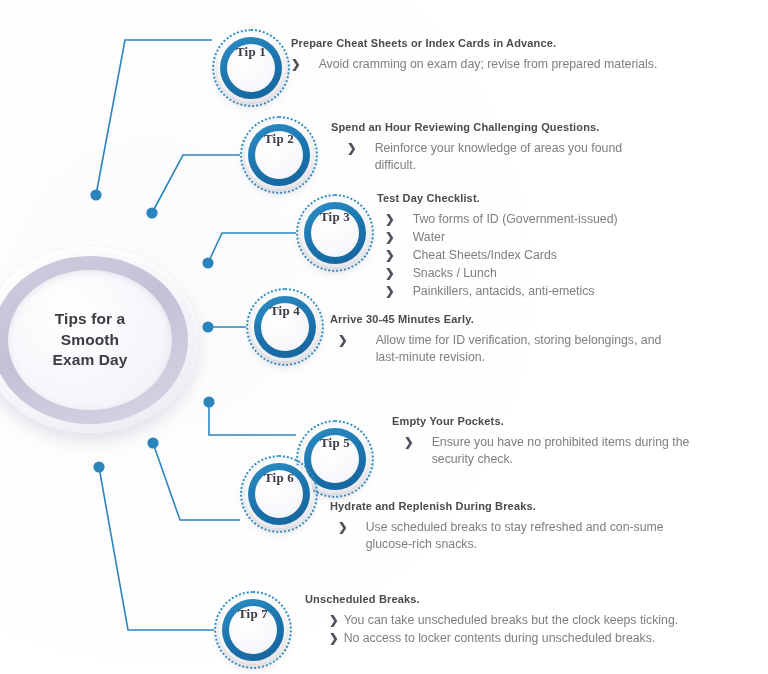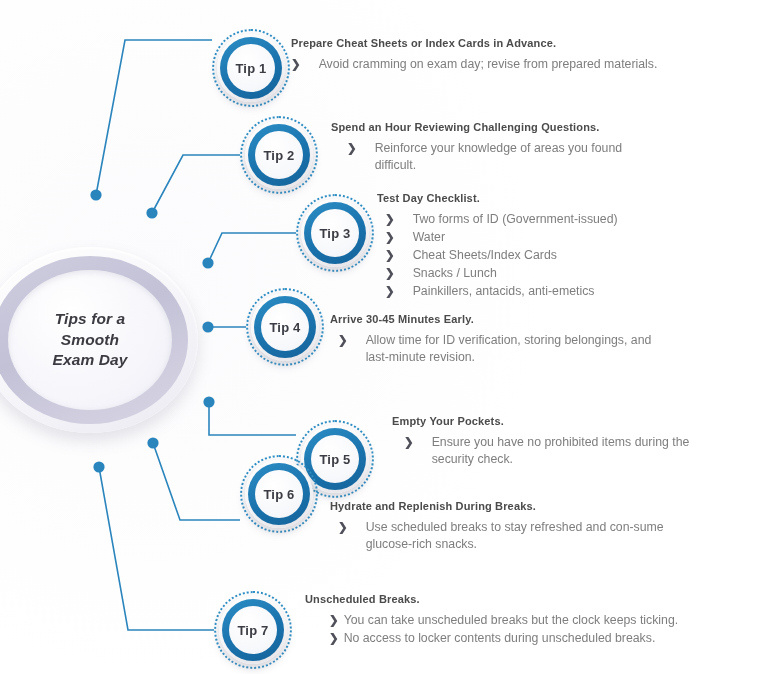--- a/index.html
+++ b/index.html
@@ -44,21 +44,20 @@
     box-shadow:inset 0 2px 6px rgba(150,148,175,.22);
     display:flex;align-items:center;justify-content:center;
   }
   .hub-text{
     text-align:center;
     font-size:15.5px;
     font-weight:bold;
     line-height:1.34;
     color:#3b3b41;
     letter-spacing:.1px;
-    font-style:italic;
   }
 
   
   .badge{position:absolute;width:78px;height:78px;}
   .badge-dots{
     position:absolute;inset:0;border-radius:50%;
     border:2.5px dotted #2f8fc4;
     box-sizing:border-box;
   }
   .badge-disc{
@@ -69,21 +68,21 @@
   }
   .badge-ring{
     position:absolute;left:8px;top:8px;right:8px;bottom:8px;
     border-radius:50%;
     background:linear-gradient(155deg,#2d8ec6 0%,#1a72ac 55%,#15639a 100%);
   }
   .badge-face{
     position:absolute;left:15px;top:15px;right:15px;bottom:15px;
     border-radius:50%;
     background:radial-gradient(circle at 40% 32%,#ffffff 0%,#f7f8fb 65%,#eef0f5 100%);
-    display:flex;align-items:center;justify-content:center;
+    display:flex;justify-content:center;font-family:Liberation Serif, serif;
   }
   .badge-label{
     font-size:13px;font-weight:bold;color:#3c3c44;letter-spacing:.2px;
   }
 
   
   .block{position:absolute;}
   .blk-title{
     font-size:11px;font-weight:bold;color:#4b4b4b;
     letter-spacing:.15px;margin:0 0 7px 0;white-space:nowrap;
@@ -223,21 +222,21 @@
     <div class="badge-ring"></div>
     <div class="badge-face">
       <span class="badge-label">Tip 4</span>
     </div>
   </div>
   <div class="block" style="left:330px;top:313px;width:340px;">
     <p class="blk-title">Arrive 30-45 Minutes Early.</p>
     <ul class="blk-list ind-c" style="padding-left:8px;">
       <li>
         <span class="chev">❯</span>
-        <span class="itxt" style="max-width:300px;">Allow time for ID verification, storing belongings, and last-minute revision.</span>
+        <span class="itxt" style="max-width:300px;margin-left:10px;">Allow time for ID verification, storing belongings, and last-minute revision.</span>
       </li>
     </ul>
   </div>
 
   <div class="badge" style="left:296px;top:420px;">
     <div class="badge-dots"></div>
     <div class="badge-disc"></div>
     <div class="badge-ring"></div>
     <div class="badge-face">
       <span class="badge-label">Tip 5</span>

